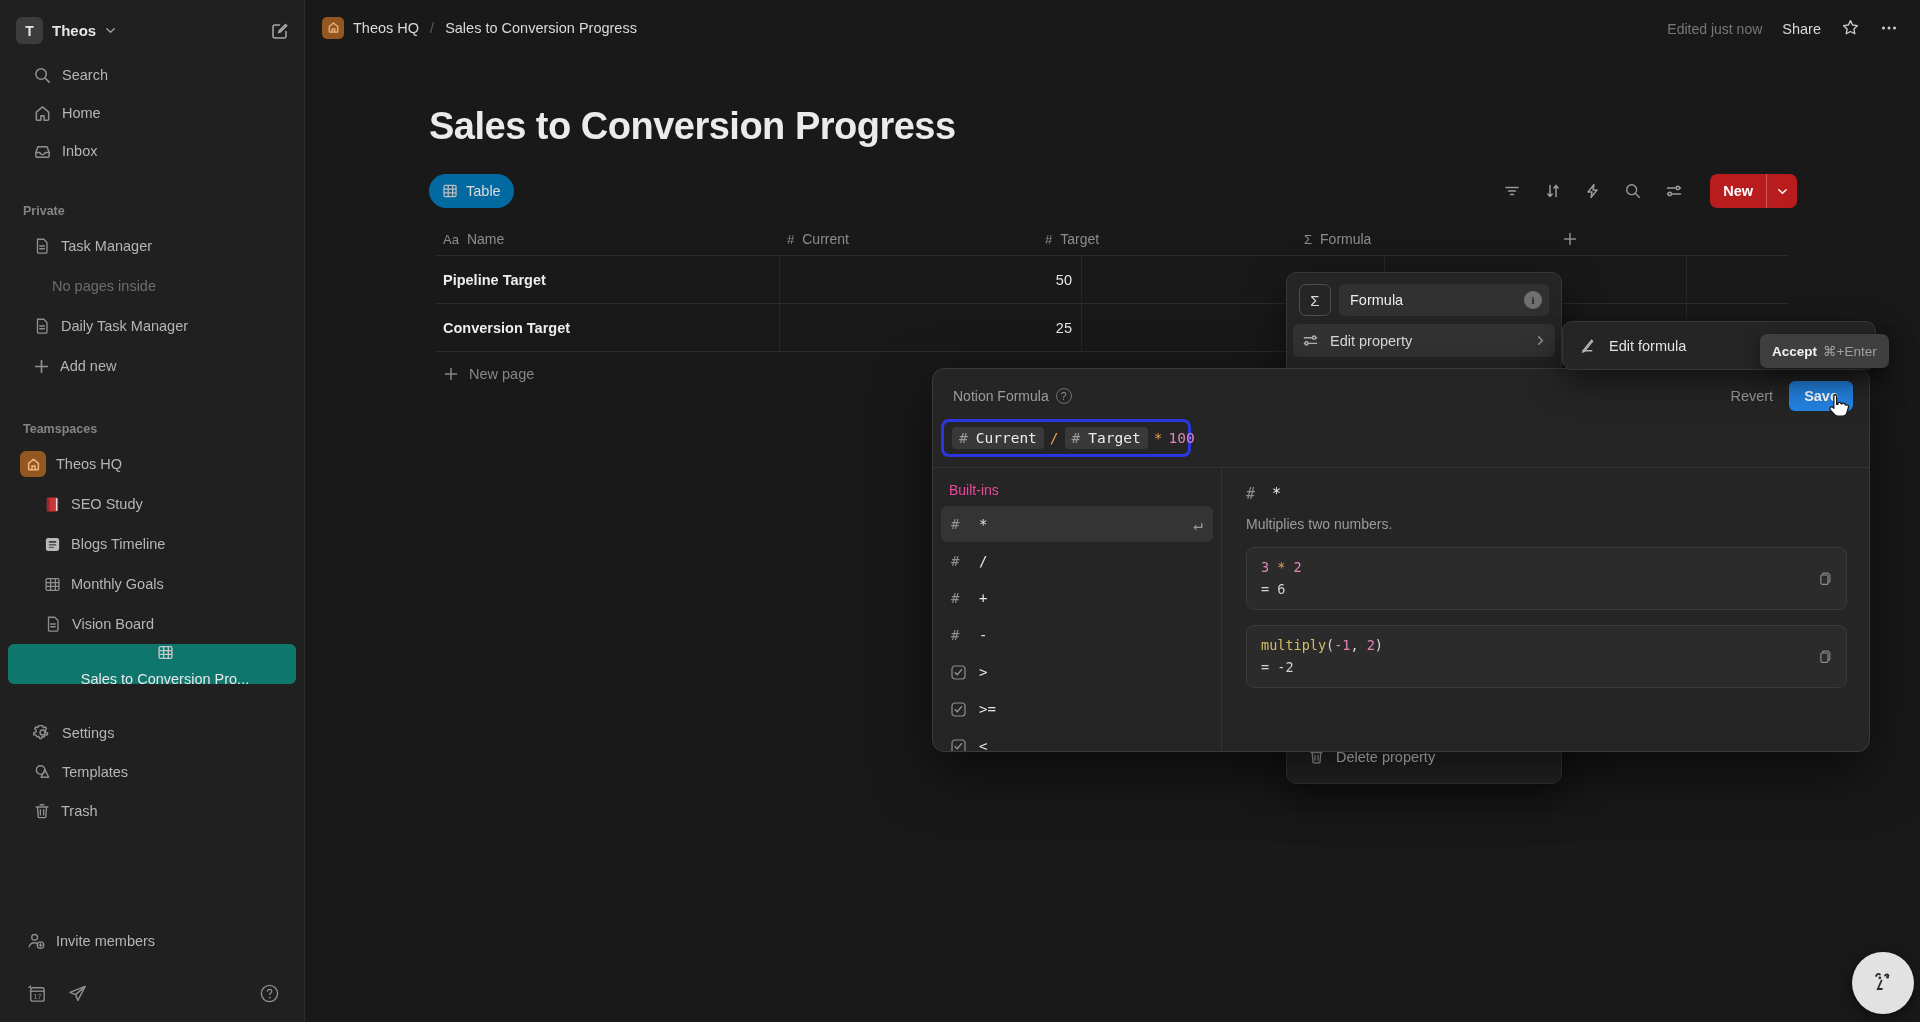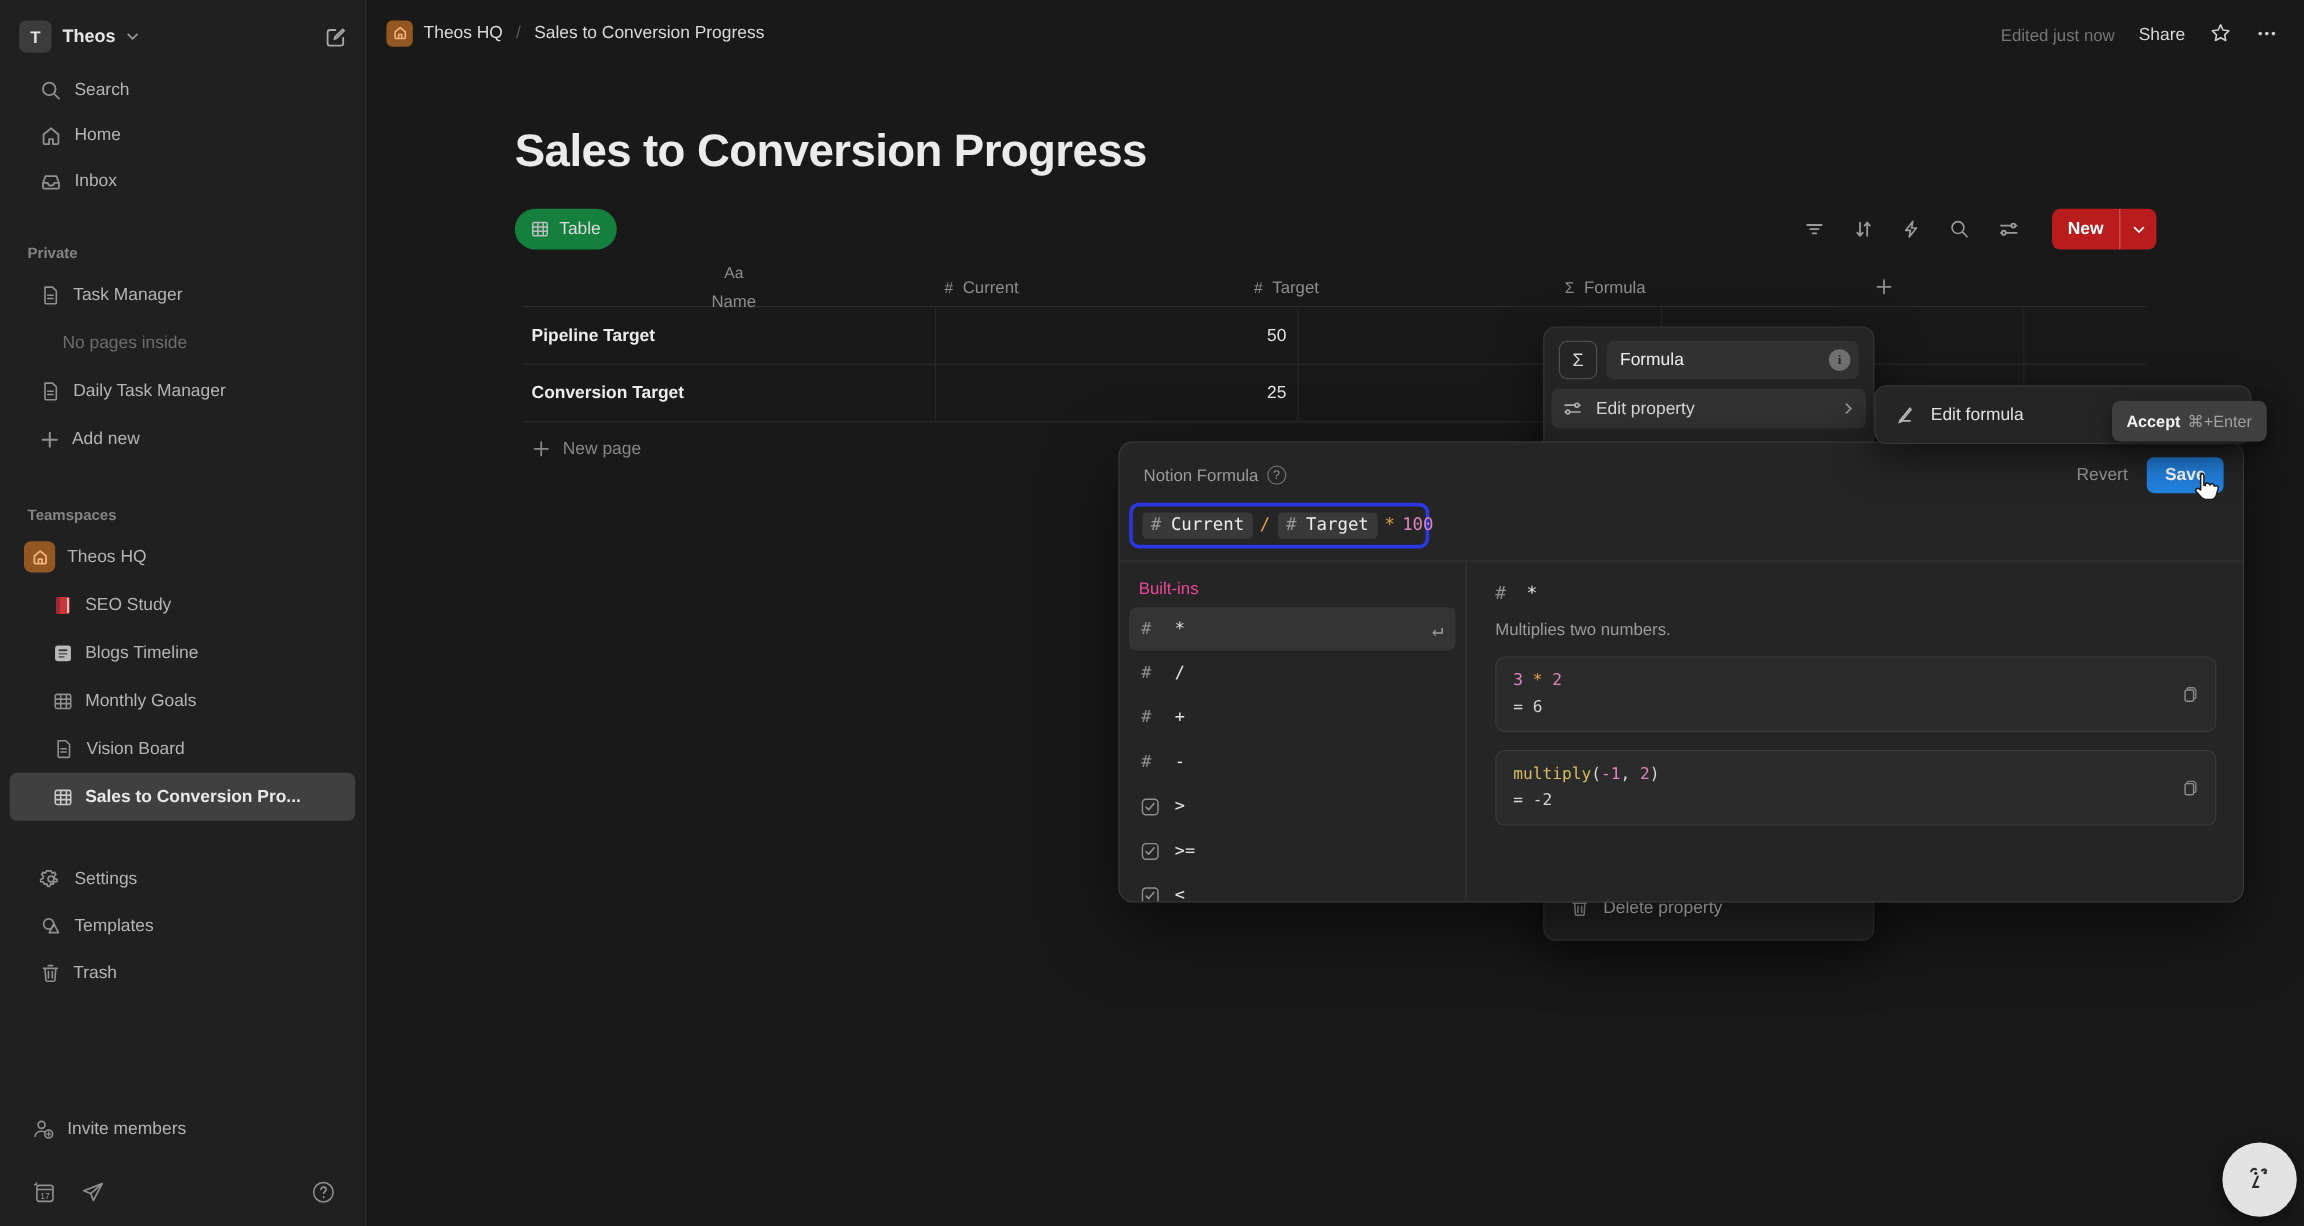--- a/index.html
+++ b/index.html
@@ -11,21 +11,21 @@
   .mono { font-family:"DejaVu Sans Mono", monospace; }
   svg { display:block; }
   .ic { flex:none; display:flex; align-items:center; justify-content:center; color:#8f8f8f; }
 
   
   .sidebar { position:absolute; left:0; top:0; bottom:0; width:305px; background:#202020; border-right:1px solid #2c2c2c; }
   .sb-header { display:flex; align-items:center; gap:9px; padding:13px 14px 0 16px; height:48px; }
   .avatar { width:27px; height:27px; border-radius:6px; background:#3c3c3c; color:#e3e3e3; font-size:14px; font-weight:700; display:flex; align-items:center; justify-content:center; }
   .ws-name { font-size:15px; font-weight:600; color:#e6e6e6; }
   .sb-row { display:flex; align-items:center; gap:10px; height:38px; margin:0 8px; padding:0 10px 0 25px; border-radius:6px; color:#b5b5b5; font-size:14.5px; }
-  .sb-row.sel { background:#404040; color:#e9e9e9; font-weight:700; }
+  .sb-row.sel { background:#0f766e; color:#e9e9e9; font-weight:400;flex-direction:column; }
   .sb-label { height:36px; display:flex; align-items:flex-end; padding:0 0 8px 23px; color:#848484; font-size:12.5px; font-weight:600; }
   .sb-nav    { position:absolute; top:56px;  left:0; right:0; }
   .sb-priv   { position:absolute; top:190px; left:0; right:0; }
   .sb-teams  { position:absolute; top:408px; left:0; right:0; }
   .sb-foot   { position:absolute; top:713px; left:0; right:0; }
   .sb-invite { position:absolute; top:922px; left:0; right:0; }
   .sb-bottom { position:absolute; top:974px; left:0; right:0; display:flex; align-items:center; gap:20px; padding:0 24px 0 26px; height:38px; }
   .sb-priv .sb-row, .sb-teams .sb-row { height:40px; }
   .sb-foot .sb-row { height:39px; }
   .row-child { padding-left:36px; }
@@ -40,32 +40,32 @@
   .crumb { display:flex; align-items:center; gap:9px; font-size:14.5px; color:#dadada; }
   .crumb-sep { color:#5a5a5a; margin:0 2px; }
   .tb-right { margin-left:auto; display:flex; align-items:flex-end; gap:20px; }
   .edited { color:#777; font-size:14px; }
   .share { color:#d9d9d9; font-size:14.5px; }
 
   
   .content { position:absolute; left:429px; top:55px; right:0; }
   .page-title { margin-top:50px; font-size:38px; font-weight:700; letter-spacing:-0.5px; color:#ebebeb; }
   .view-row { margin-top:25px; height:36px; display:flex; align-items:center; width:1368px; }
-  .view-tab { display:flex; align-items:center; gap:8px; height:34px; padding:0 13px; background:#15803d; border-radius:17px; color:#dcdcdc; font-size:14.5px; }
+  .view-tab { display:flex; align-items:center; gap:8px; height:34px; padding:0 13px; background:#0369a1; border-radius:17px; color:#dcdcdc; font-size:14.5px; }
   .toolbar { margin-left:auto; display:flex; align-items:center; gap:23px; }
   .btn-new { display:flex; align-items:stretch; height:34px; background:#b91c1c; border-radius:7px; overflow:hidden; color:#fff; margin-left:4px; }
   .btn-new-main { display:flex; align-items:center; padding:0 13px; font-size:14.5px; font-weight:600; }
   .btn-new-div { width:1px; background:rgba(255,255,255,.28); }
   .btn-new-chev { width:30px; display:flex; align-items:center; justify-content:center; }
 
   .table { margin-top:14px; margin-left:7px; width:1352px; }
   .t-head { display:flex; height:33px; align-items:center; color:#8d8d8d; font-size:14px; border-bottom:1px solid #2c2c2c; }
   .th { display:flex; align-items:center; gap:8px; padding-left:7px; }
   .th-ic { font-size:13px; color:#8d8d8d; }
-  .w-name{width:344px;flex-direction:column;} .w-cur{width:258px;} .w-tar{width:259px;} .w-for{width:258px;} .w-plus{width:44px;}
+  .w-name{width:344px;} .w-cur{width:258px;} .w-tar{width:259px;} .w-for{width:258px;} .w-plus{width:44px;}
   .t-row { display:flex; align-items:center; height:48px; border-bottom:1px solid #2c2c2c; font-size:14.5px;gap:44px; }
   .c-name { width:344px; padding-left:7px; color:#ededed; font-weight:600; border-right:1px solid #272727; height:100%; display:flex; align-items:center; }
   .c-num { width:258px; text-align:right; padding-right:9px; color:#e5e5e5; border-right:1px solid #272727; height:100%; display:flex; align-items:center; justify-content:flex-end; }
   .c-tar { width:259px; }
   .c-for { width:258px; border-right:1px solid #272727; height:100%; }
   .t-new { display:flex; align-items:center; gap:10px; height:44px; padding-left:7px; color:#878787; font-size:14.5px; }
 
   
   .prop-menu { position:absolute; left:1286px; top:272px; width:276px; height:512px; background:#252525; border:1px solid #373737; border-radius:10px; box-shadow:0 14px 40px rgba(0,0,0,.55); z-index:20; }
   .pm-type-row { display:flex; gap:8px; padding:11px 12px 5px 12px; align-items:center; }

